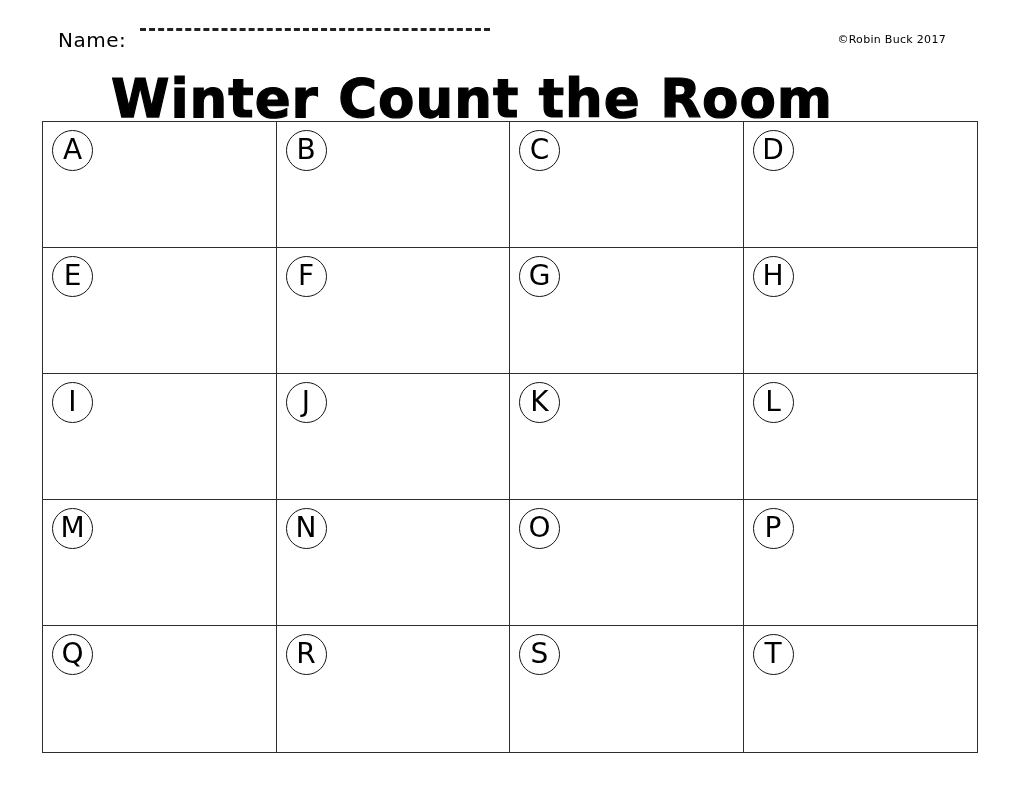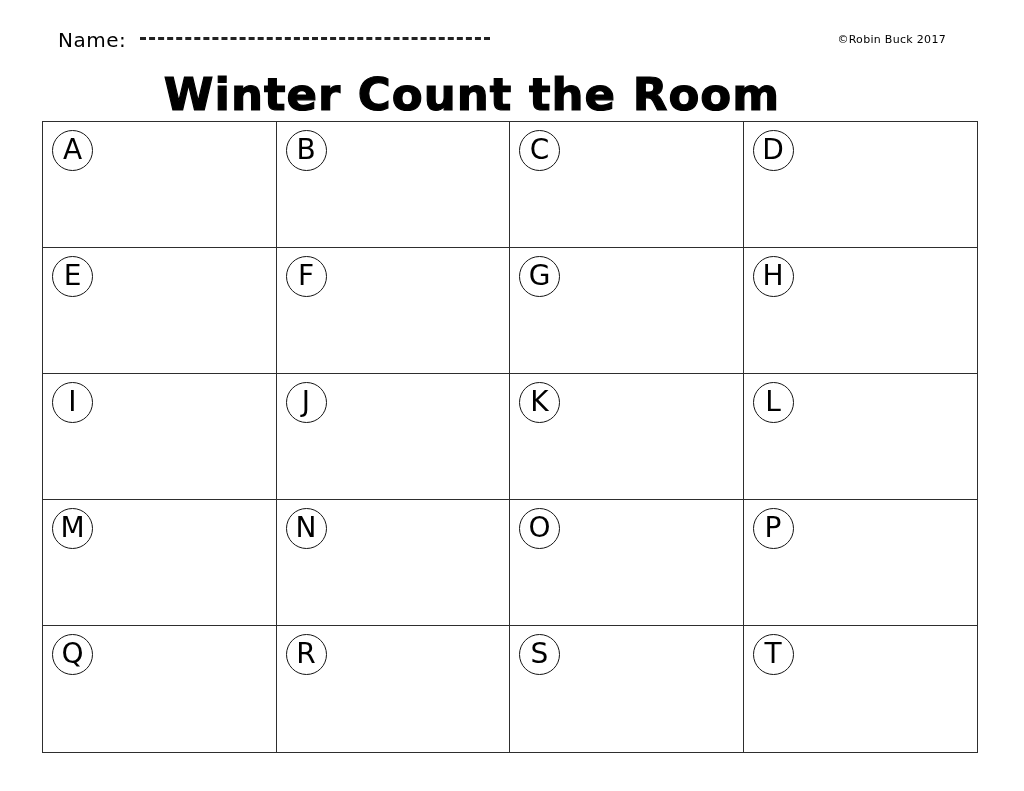--- a/index.html
+++ b/index.html
@@ -5,21 +5,21 @@
   * { margin: 0; padding: 0; box-sizing: border-box; }
   html, body { width: 1024px; height: 791px; background: #ffffff; overflow: hidden; }
   body { font-family: "DejaVu Sans", sans-serif; color: #000; position: relative; }
 
   
   .header-row {
     position: absolute;
     left: 58px; top: 28px;
     width: 908px;
     display: flex;
-    align-items: center;
+    align-items: flex-start;
   }
   .name-label {
     font-size: 20px;
     font-weight: 500;
     letter-spacing: 0.5px;
     white-space: nowrap;
   }
   .name-line {
     flex: 0 0 350px;
     margin-left: 14px;
@@ -34,21 +34,21 @@
     letter-spacing: 0.3px;
     white-space: nowrap;
   }
 
   
   .page-title {
     position: absolute;
     left: 0; top: 68px;
     width: 944px;
     text-align: center;
-    font-size: 45px;
+    font-size: 53px;
     font-weight: 800;
     letter-spacing: 1px;
     -webkit-text-stroke: 1.2px #000;
   }
 
   
   .room-grid {
     position: absolute;
     left: 42px; top: 121px;
     width: 936px; height: 632px;

